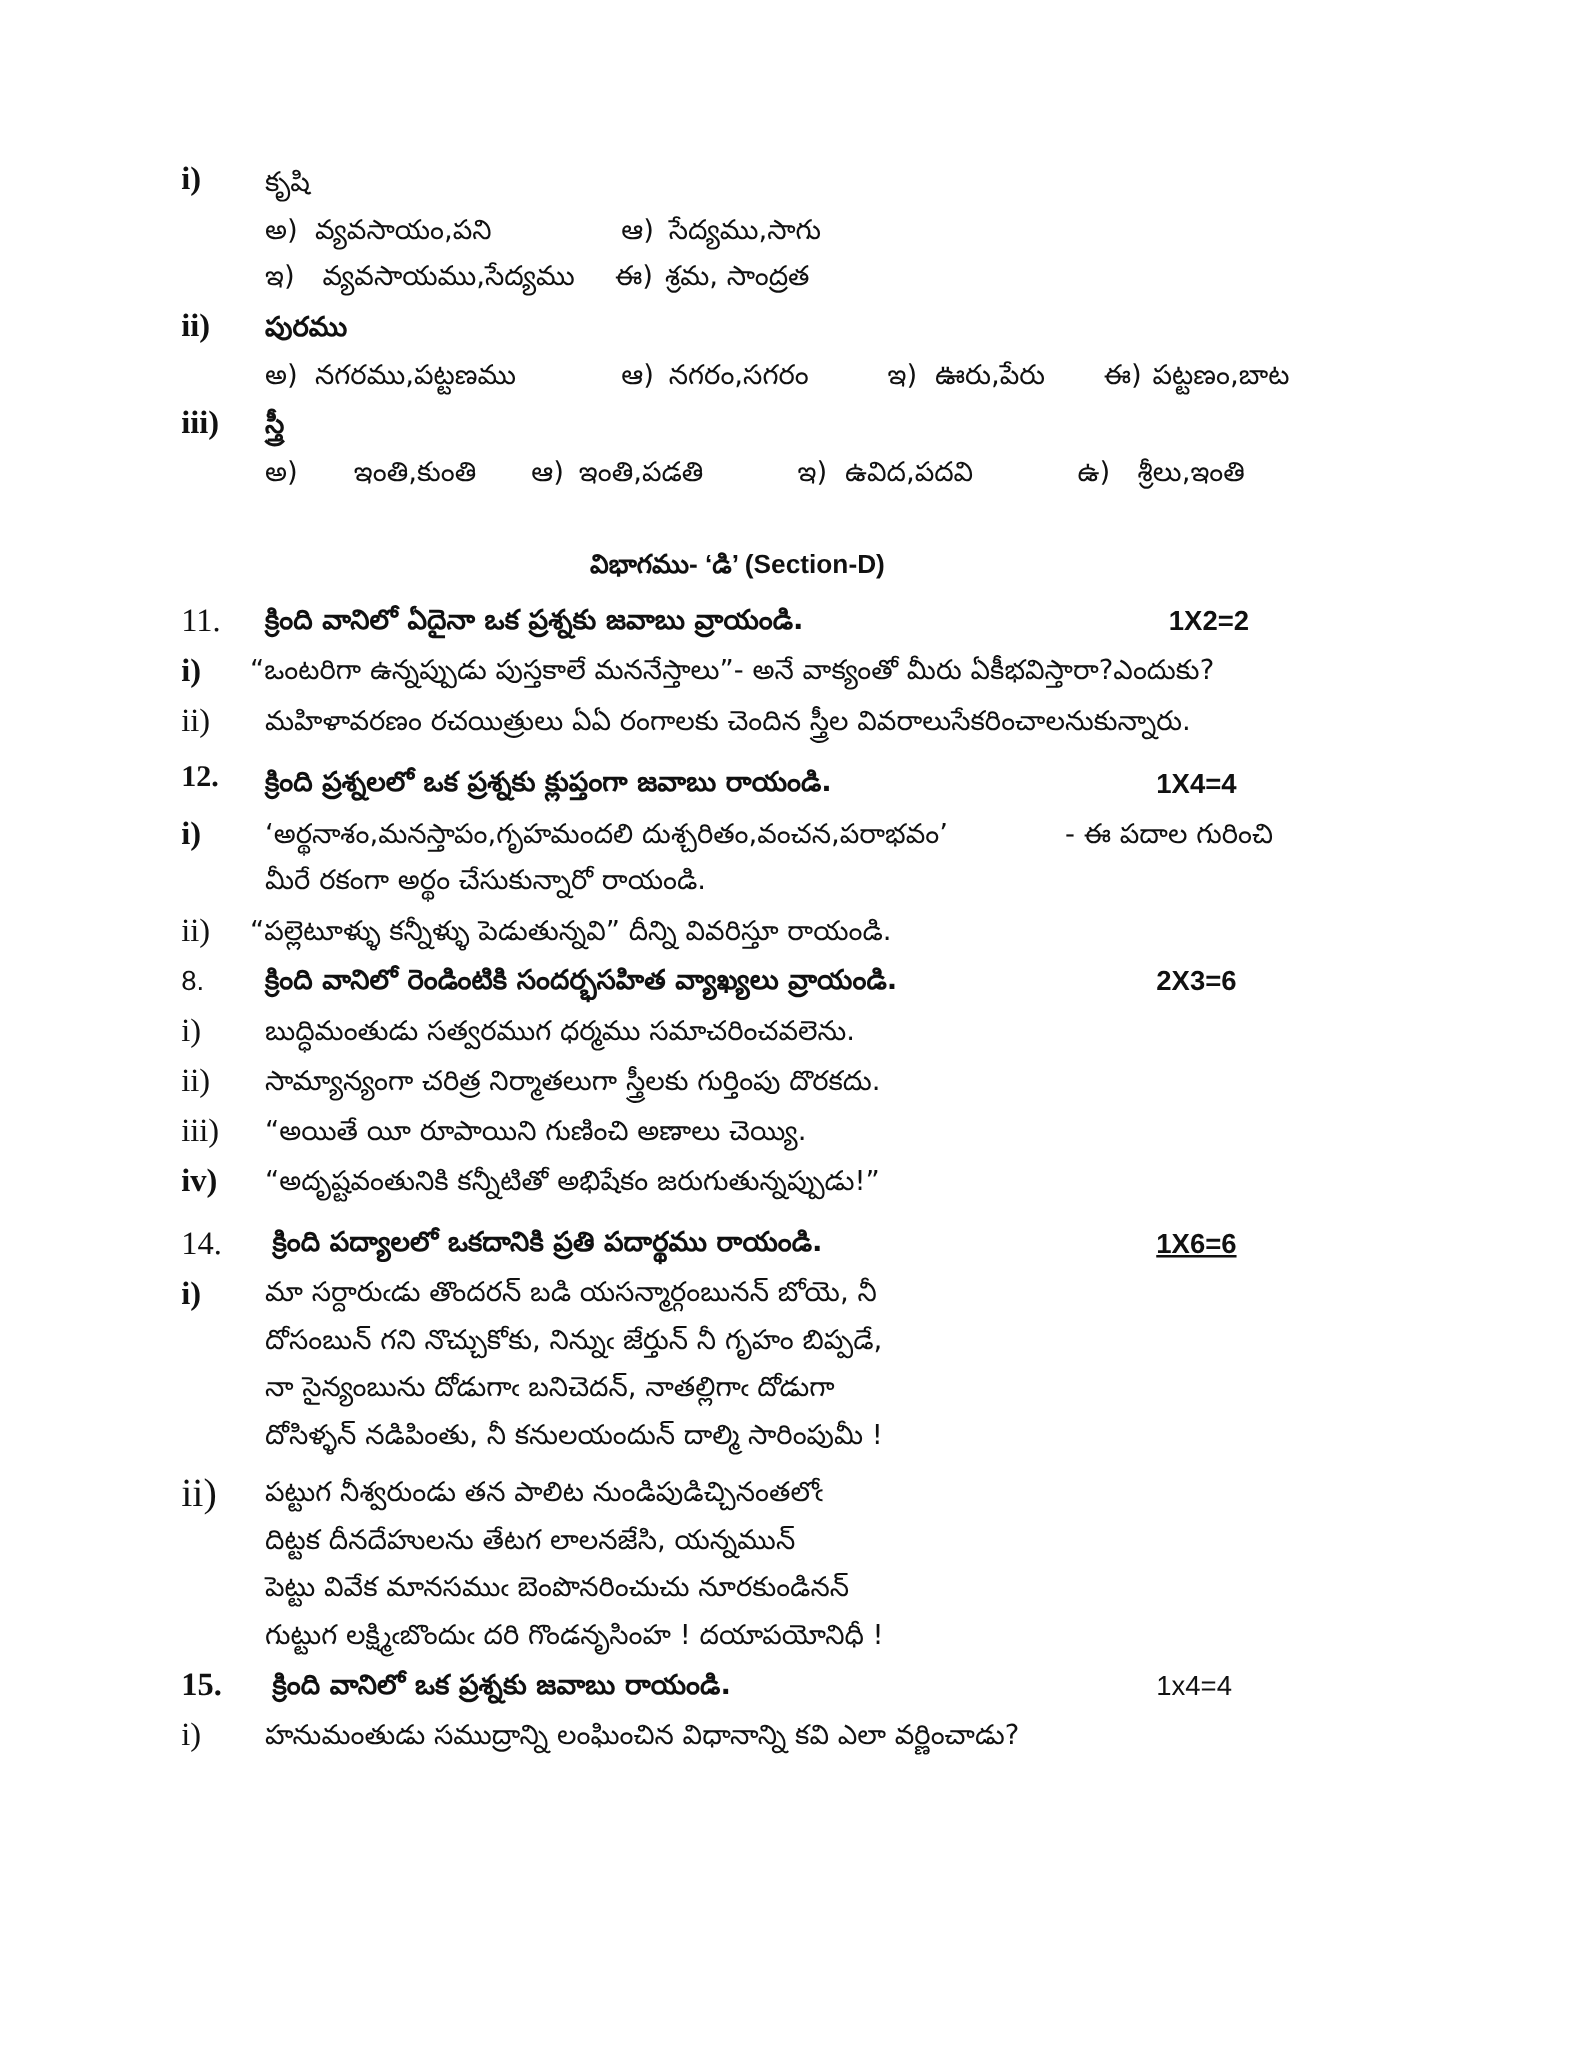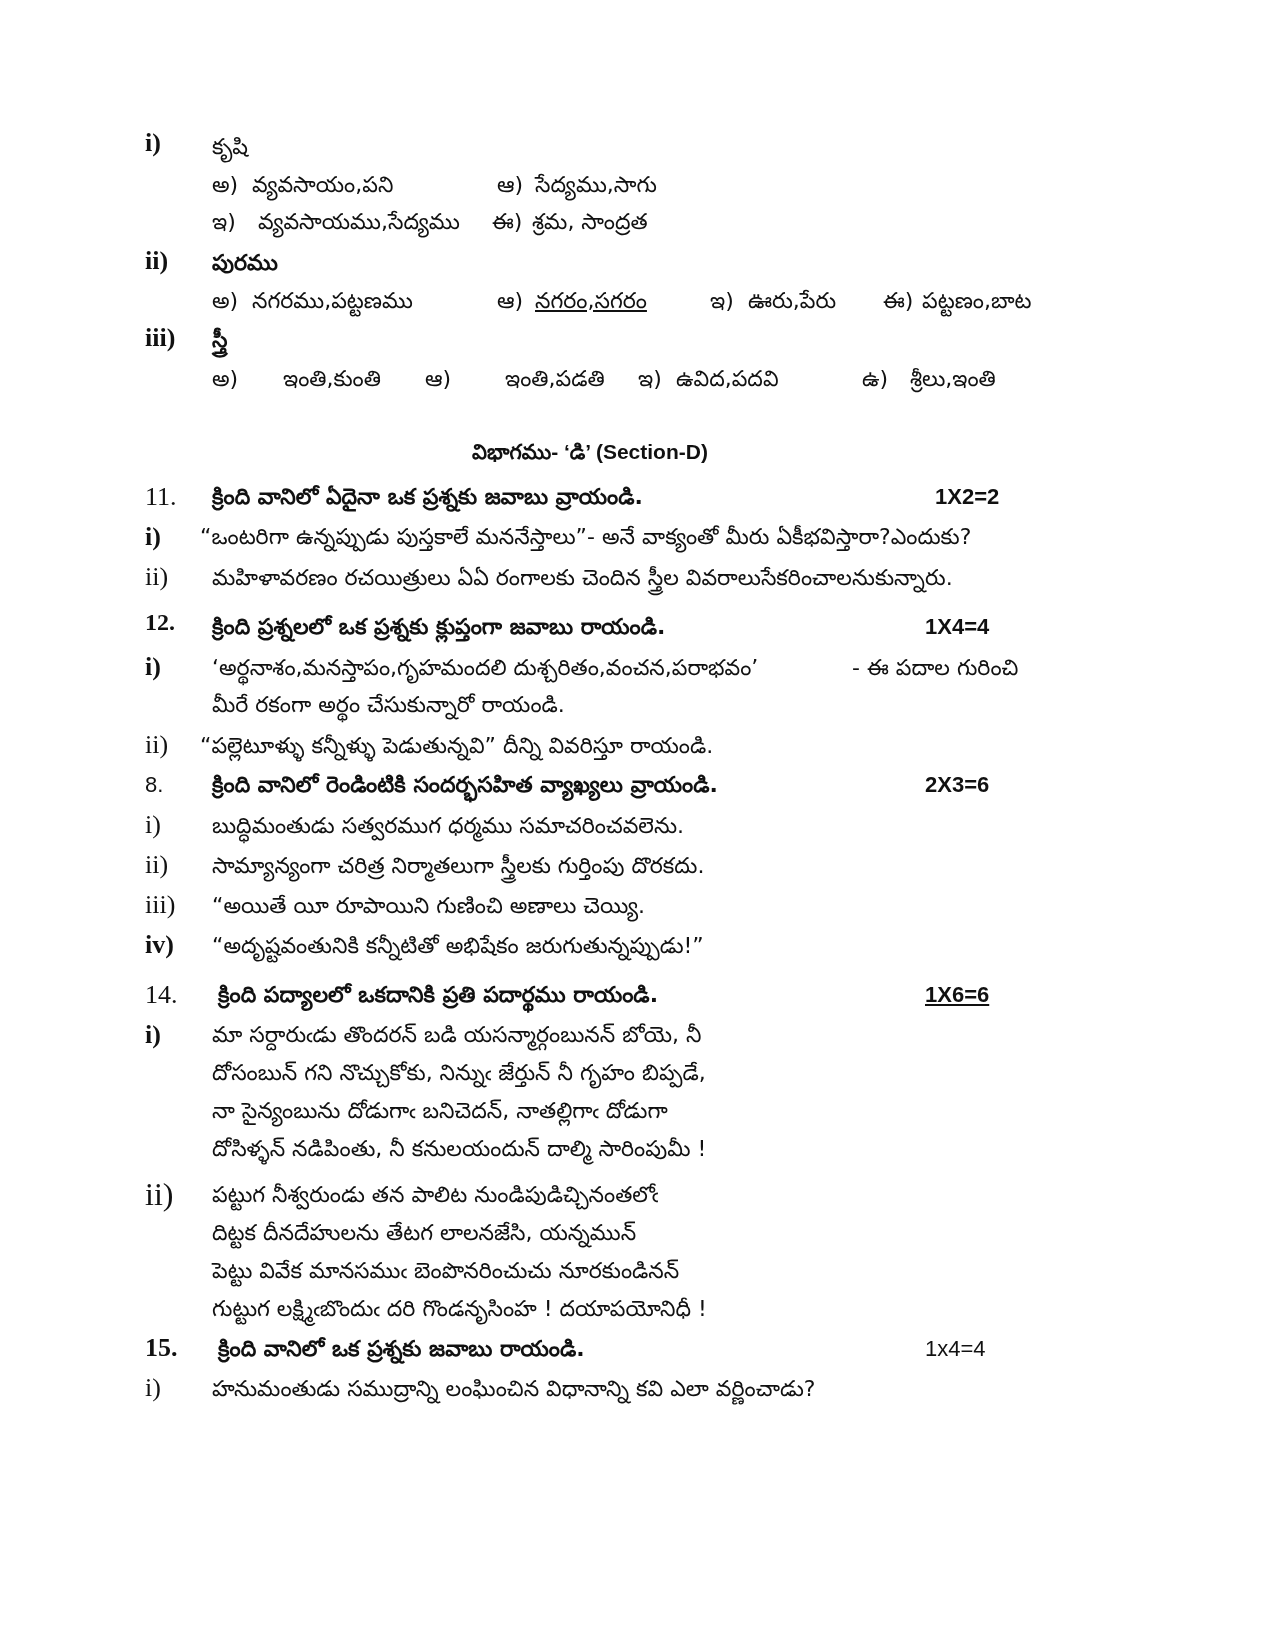--- a/index.html
+++ b/index.html
@@ -28,32 +28,32 @@
 <div class="abs te" style="left:212px;top:209px;">ఇ)</div>
 <div class="abs te" style="left:258px;top:209px;">వ్యవసాయము,సేద్యము</div>
 <div class="abs te" style="left:492px;top:209px;">ఈ)</div>
 <div class="abs te" style="left:532px;top:209px;">శ్రమ, సాంద్రత</div>
 
 <div class="abs num bold" style="left:145px;top:246px;">ii)</div>
 <div class="abs te bold" style="left:212px;top:250px;">పురము</div>
 <div class="abs te" style="left:212px;top:288px;">అ)</div>
 <div class="abs te" style="left:252px;top:288px;">నగరము,పట్టణము</div>
 <div class="abs te" style="left:497px;top:288px;">ఆ)</div>
-<div class="abs te" style="left:535px;top:288px;text-decoration:underline;">నగరం,సగరం</div>
+<div class="abs te" style="left:535px;top:288px;">నగరం,సగరం</div>
 <div class="abs te" style="left:710px;top:288px;">ఇ)</div>
 <div class="abs te" style="left:748px;top:288px;">ఊరు,పేరు</div>
 <div class="abs te" style="left:883px;top:288px;">ఈ)</div>
 <div class="abs te" style="left:922px;top:288px;">పట్టణం,బాట</div>
 
 <div class="abs num bold" style="left:145px;top:323px;">iii)</div>
 <div class="abs te bold" style="left:212px;top:327px;">స్త్రీ</div>
 <div class="abs te" style="left:212px;top:366px;">అ)</div>
 <div class="abs te" style="left:283px;top:366px;">ఇంతి,కుంతి</div>
 <div class="abs te" style="left:425px;top:366px;">ఆ)</div>
-<div class="abs te" style="left:463px;top:366px;margin-left:42px;">ఇంతి,పడతి</div>
+<div class="abs te" style="left:463px;top:366px;">ఇంతి,పడతి</div>
 <div class="abs te" style="left:638px;top:366px;">ఇ)</div>
 <div class="abs te" style="left:676px;top:366px;">ఉవిద,పదవి</div>
 <div class="abs te" style="left:862px;top:366px;">ఉ)</div>
 <div class="abs te" style="left:910px;top:366px;">శ్రీలు,ఇంతి</div>
 
 <div class="abs section" style="left:472px;top:440px;">విభాగము- ‘డి’ (Section-D)</div>
 
 <div class="abs num" style="left:145px;top:482px;">11.</div>
 <div class="abs te bold" style="left:212px;top:484px;">క్రింది వానిలో ఏదైనా ఒక ప్రశ్నకు జవాబు వ్రాయండి.</div>
 <div class="abs marks" style="left:935px;top:484px;">1X2=2</div>

